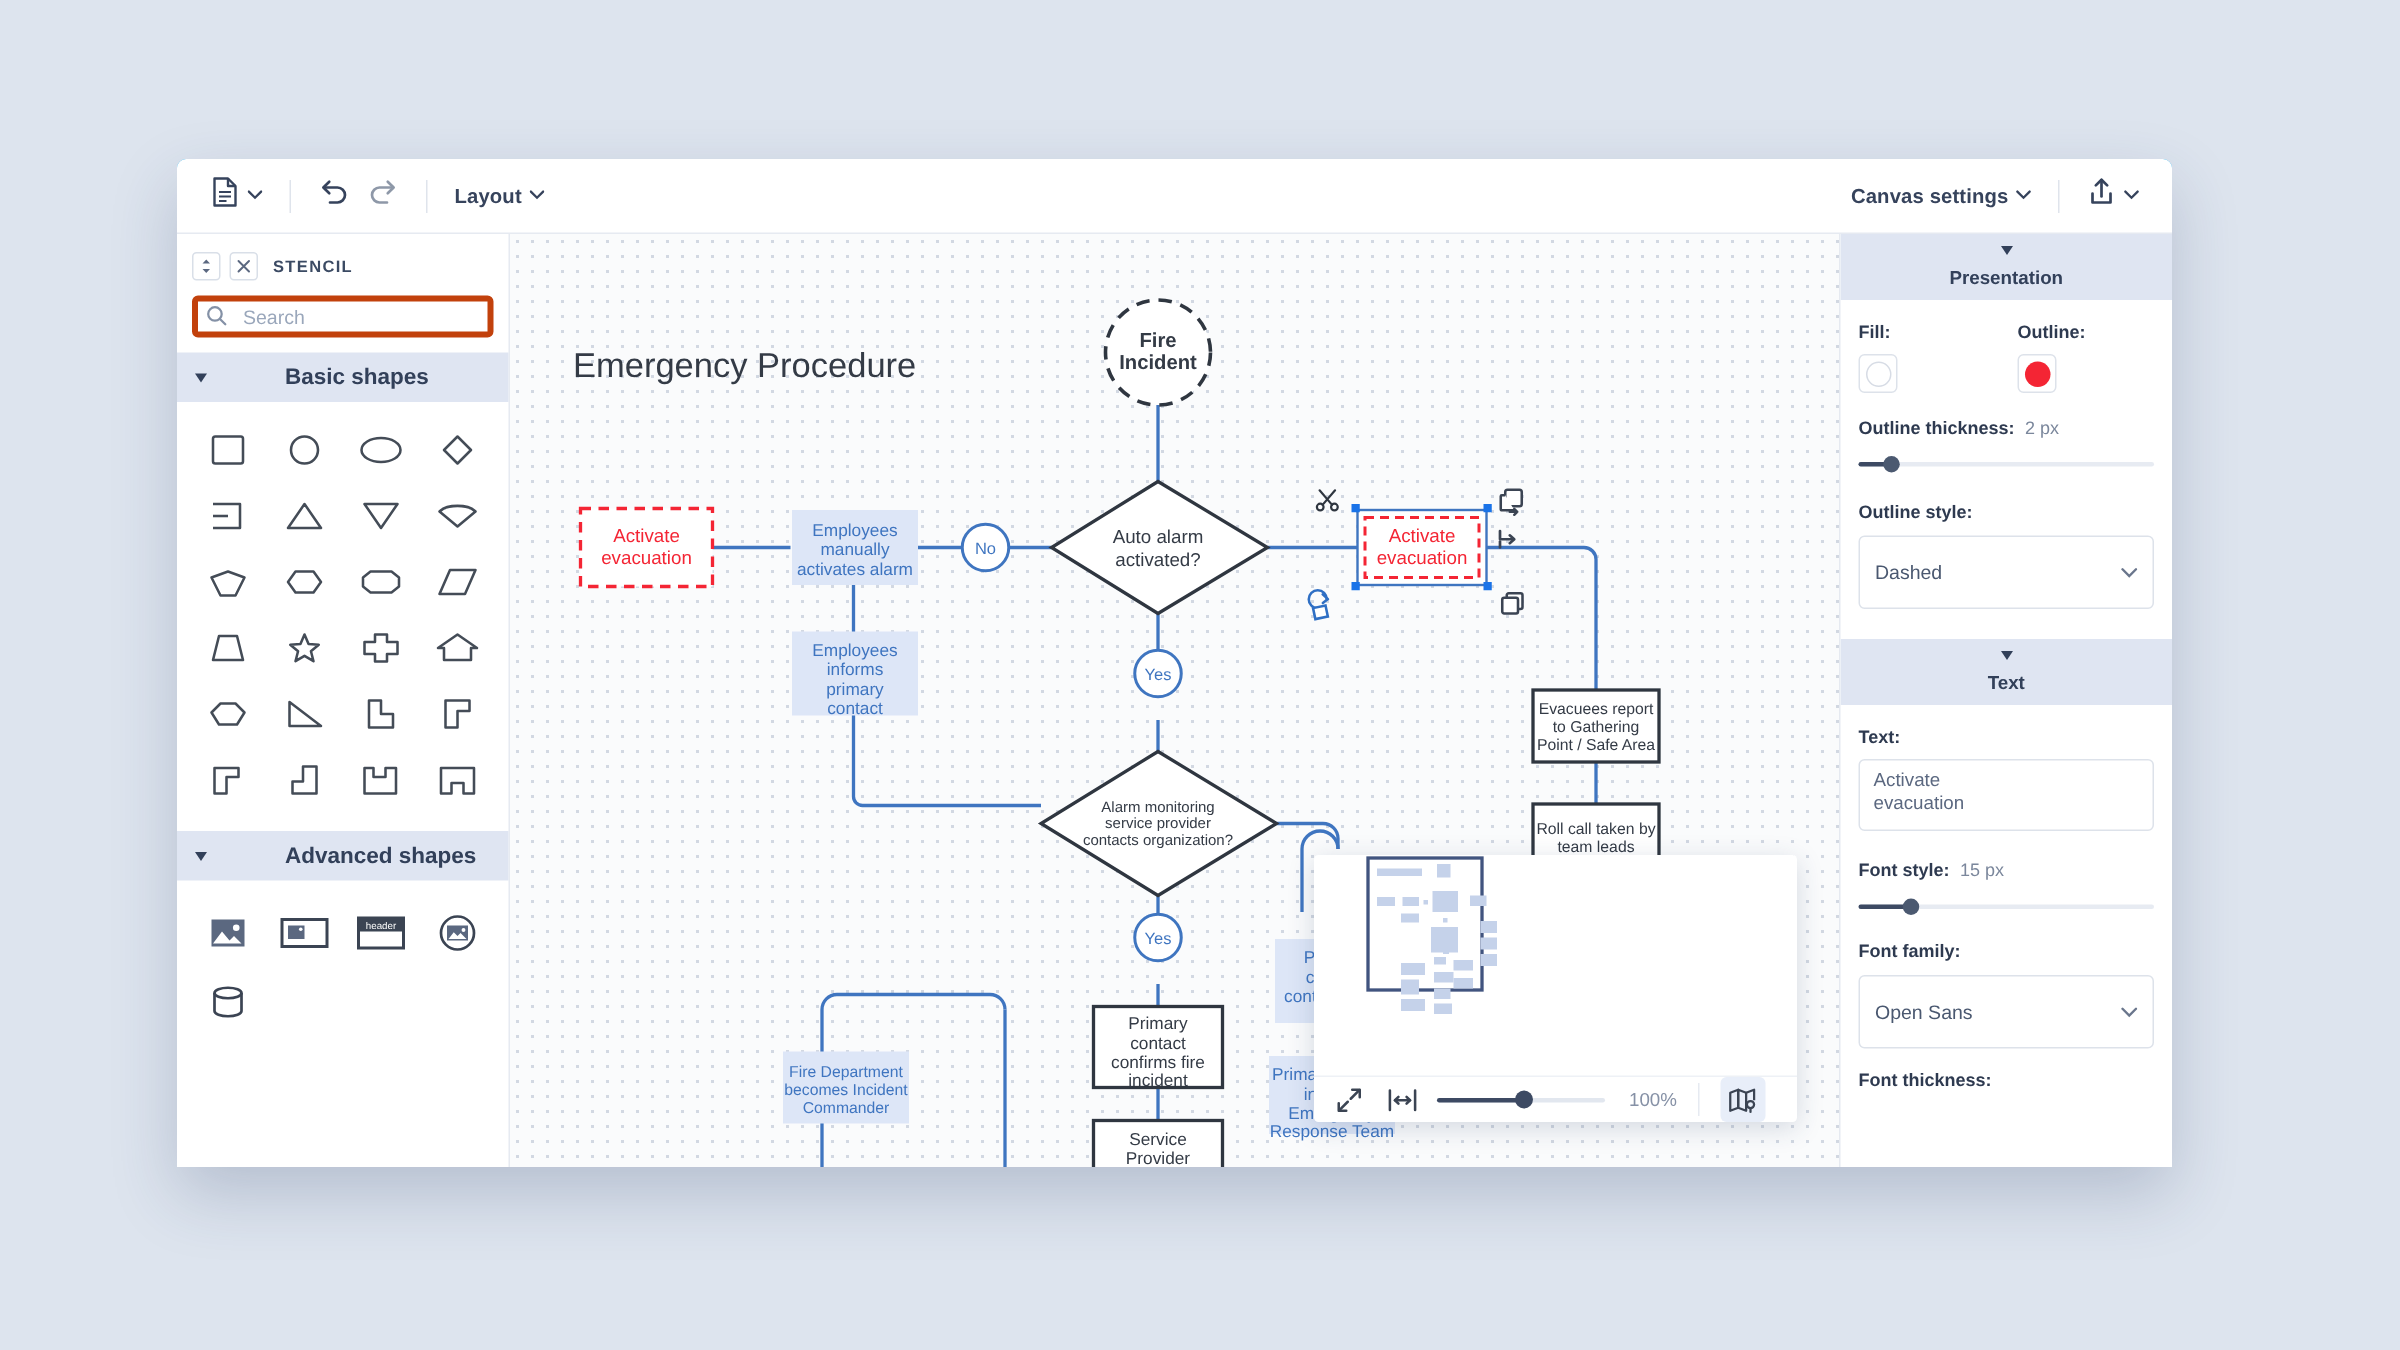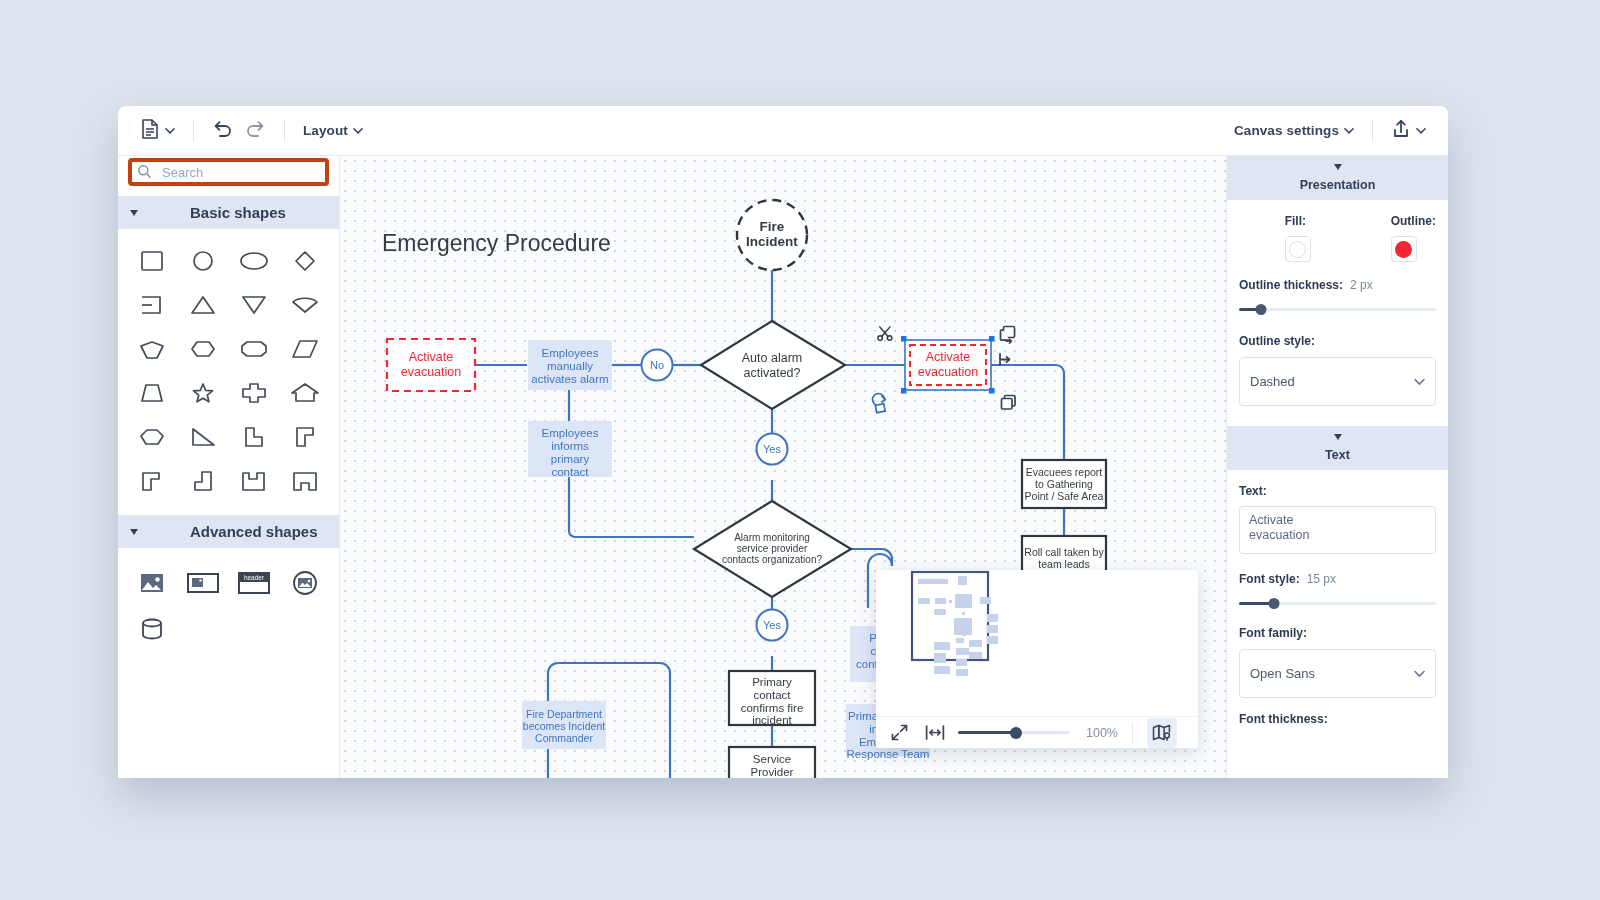--- a/index.html
+++ b/index.html
@@ -99,21 +99,21 @@
   .zs-knob{ position:absolute; left:52%; width:12px;height:12px;border-radius:50%;background:#3d4a63;transform:translateX(-50%); }
   .zoom-pct{ font-size:12.5px; color:#8691a6; margin-left:6px; }
   .mm-sep{ width:1px;height:22px;background:#e6eaf1; margin:0 4px; }
   .mm-map-btn{ width:30px;height:30px;background:#e8eef9;border-radius:4px;display:flex;align-items:center;justify-content:center;cursor:pointer; }
 
   
   #properties{
     width:222px; background:#fff; border-left:1px solid #e6eaf1;
     overflow:hidden;
   }
-  .prop-row{ padding:0 12px;justify-content:flex-end; }
+  .prop-row{ padding:0 12px; }
   .sect-head{
     background:#dfe5f2; padding:8px 20px; display:flex; align-items:center; gap:8px; cursor:pointer;
     margin:0 0 0 0;
     flex-direction:column;
   }
   .sect-title{ font-size:12.5px; font-weight:700; color:#32405a; }
   .lbl{ font-size:12px; font-weight:700; color:#2e3a50; }
   .lbl-val{ font-size:12px; color:#7b879c; font-weight:400; }
   .swatch-box{
     width:26px;height:26px;border:1px solid #dde2ea;border-radius:4px;
@@ -213,20 +213,33 @@
         <svg class="chev" width="11" height="8" viewBox="0 0 11 8">
             <path d="M1 1.5L5.5 6 10 1.5" stroke="#36435c" stroke-width="1.7" fill="none" stroke-linecap="round"></path>
           </svg>
       </span>
     </div>
   </div>
 
   <div id="body-row">
 
     <div id="stencil">
+      <div class="panel-head">
+        <div class="sq-btn">
+          <svg width="9" height="11" viewBox="0 0 9 11">
+              <path d="M4.5 1L2 3.6h5L4.5 1zM4.5 10L2 7.4h5L4.5 10z" fill="#5b6880"></path>
+            </svg>
+        </div>
+        <div class="sq-btn">
+          <svg width="9" height="9" viewBox="0 0 9 9">
+              <path d="M1 1l7 7M8 1l-7 7" stroke="#5b6880" stroke-width="1.3" stroke-linecap="round"></path>
+            </svg>
+        </div>
+        <div class="panel-title">STENCIL</div>
+      </div>
 
       <div class="search-wrap">
         <span class="search-ico">
           <svg width="15" height="15" viewBox="0 0 15 15" fill="none">
             <circle cx="6.3" cy="6.3" r="4.5" stroke="#8491a6" stroke-width="1.5"></circle>
             <path d="M9.8 9.8l3.4 3.4" stroke="#8491a6" stroke-width="1.5" stroke-linecap="round"></path>
           </svg>
         </span>
         <input class="search-input" value="" placeholder="Search" style="">
       </div>

